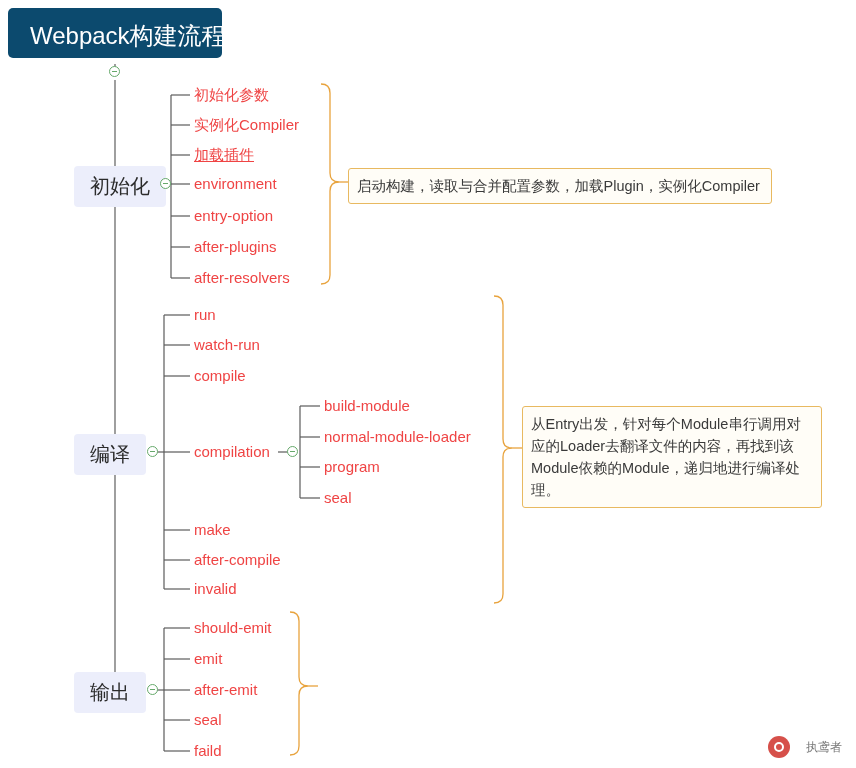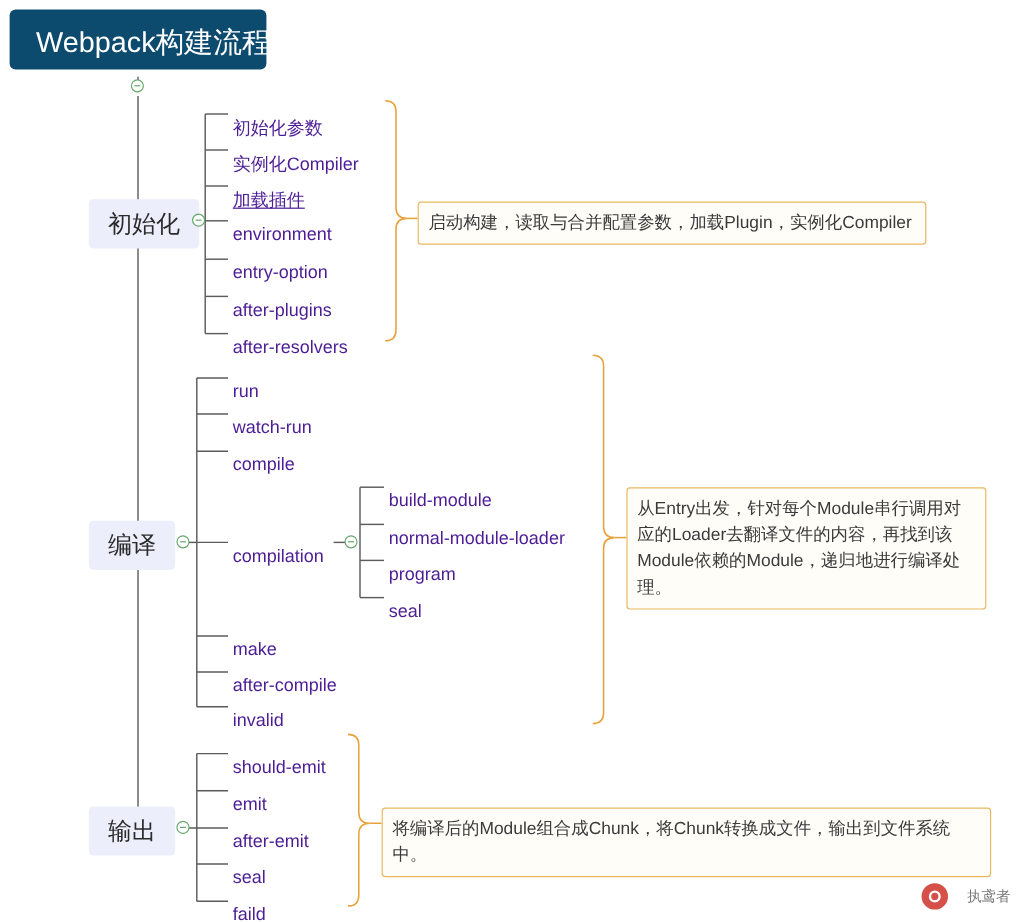--- a/index.html
+++ b/index.html
@@ -44,24 +44,23 @@
   }
   .branch-node {
     background: #eceefb;
     color: #2b2b2b;
     border-radius: 4px;
     font-size: 20px;
     text-align: center;
     padding: 7px 16px;
   }
   .leaf-node {
-    color: #4c1d95;
+    color: #ef4444;
     font-size: 15px;
     padding: 2px 0;
-    margin-top: 12px;
   }
   .note-node {
     box-sizing: border-box;
     border: 1px solid #e8b960;
     background: #fffdf7;
     color: #3a3a3a;
     border-radius: 3px;
     font-size: 14.5px;
     line-height: 22px;
     padding: 6px 8px;
@@ -268,22 +267,19 @@
   <div class="node leaf-node" style="left:194px; top:679px;">
     <span>after-emit</span>
   </div>
   <div class="node leaf-node" style="left:194px; top:709px;">
     <span>seal</span>
   </div>
   <div class="node leaf-node" style="left:194px; top:740px;">
     <span>faild</span>
   </div>
 
-  <div class="node note-node" style="left:318px; top:673px; width:508px;">
-    <span>将编译后的Module组合成Chunk，将Chunk转换成文件，输出到文件系统中。</span>
-  </div>
 
   <div class="stamp">
     <span class="stamp-logo"></span>
     <span>执鸢者</span>
   </div>
 
 </div>
 
 </body></html>

